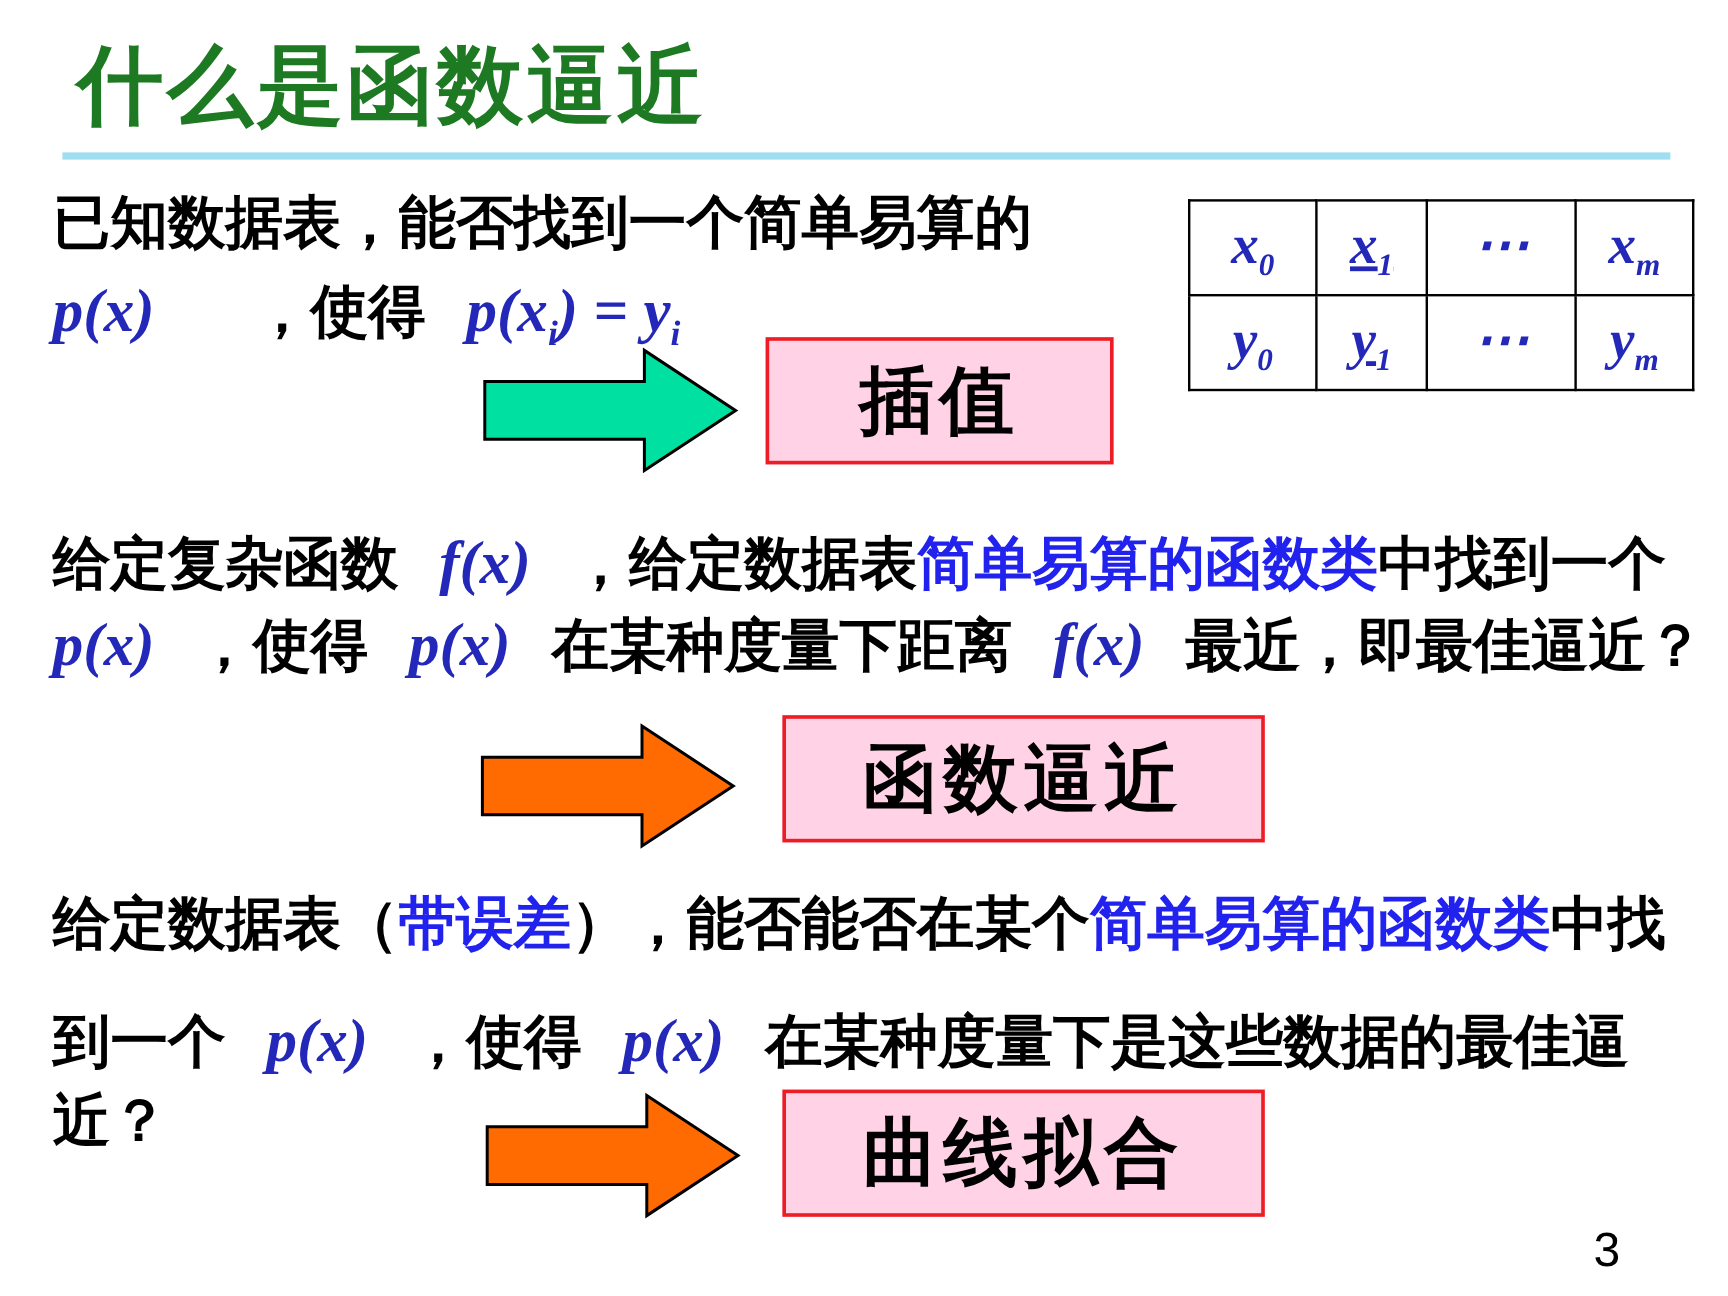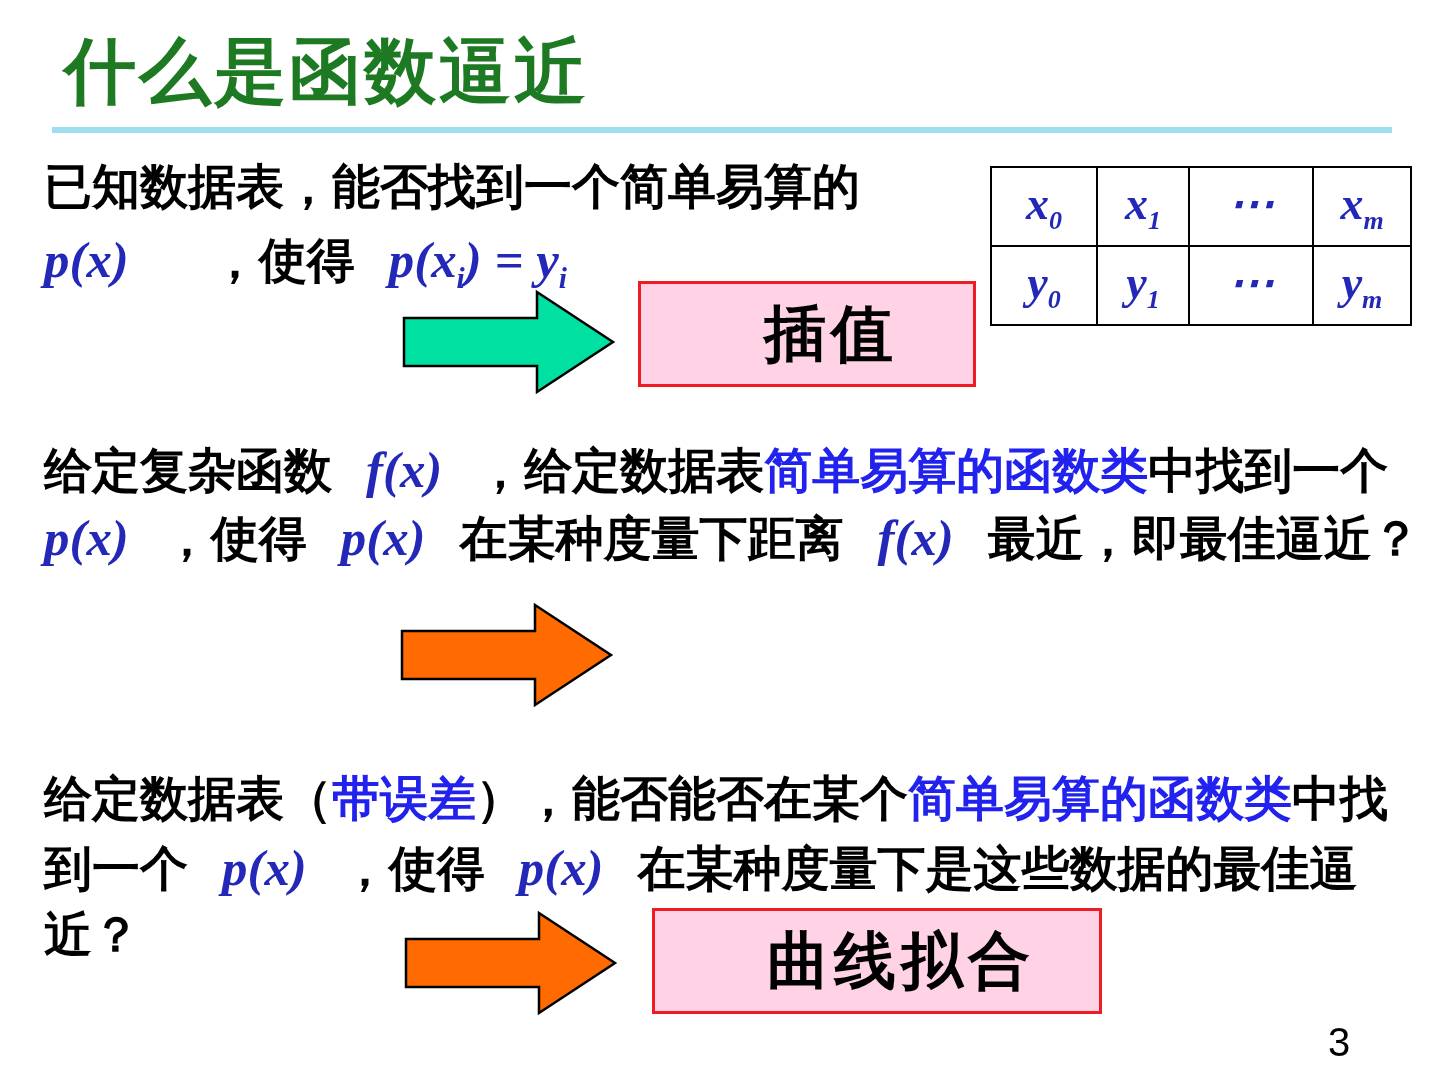--- a/index.html
+++ b/index.html
@@ -18,32 +18,32 @@
         color:var(--math-blue);margin:0 34px;font-size:1.06em;}
   .para .math:first-child{margin-left:0;}
   .math sub{font-size:0.58em;}
   .hl{color:var(--highlight-blue);}
 
   .data-table{position:absolute;left:990px;top:166px;border-collapse:collapse;}
   .data-table td{border:2.5px solid #000;text-align:center;vertical-align:middle;
                  height:77px;padding:0;
                  font-family:"Liberation Serif",serif;font-weight:bold;font-style:italic;
                  color:var(--math-blue);font-size:46px;}
-  .data-table td.c0{width:104px;} .data-table td.c1{width:90px;}
+  .data-table td.c0{width:104px;} .data-table td.c1{width:90px;text-decoration:underline;}
   .data-table td.c2{width:122px;} .data-table td.c3{width:96px;}
   .data-table sub{font-size:26px;}
 
   .arrow{position:absolute;}
   .arrow polygon{stroke:#000;stroke-width:2.5;stroke-linejoin:miter;}
   .green-arrow polygon{fill:var(--arrow-green);}
   .orange-arrow polygon{fill:var(--arrow-orange);}
 
   .pbox{position:absolute;background:var(--box-pink);border:3px solid var(--box-border-red);
         display:flex;align-items:center;justify-content:center;
-        font-size:62px;font-weight:bold;color:#000;letter-spacing:5px;white-space:nowrap;padding-left:48px;}
+        font-size:62px;font-weight:bold;color:#000;letter-spacing:5px;white-space:nowrap;}
 
   .page-number{position:absolute;left:1328px;top:1020px;font-size:40px;color:#000;}
 </style>
 </head>
 <body>
 
 <div class="slide">
 
   <h1 class="title">什么是函数逼近</h1>
   <div class="underline"></div>
@@ -82,22 +82,25 @@
   <div class="para" style="top:440px">
     <span>给定复杂函数</span><span class="math">f(x)</span><span>，给定数据表</span><span class="hl">简单易算的函数类</span><span>中找到一个</span>
   </div>
   <div class="para" style="top:508px">
     <span class="math">p(x)</span><span>，使得</span><span class="math">p(x)</span><span>在某种度量下距离</span><span class="math">f(x)</span><span>最近，即最佳逼近？</span>
   </div>
 
   <svg class="arrow orange-arrow" style="left:400px;top:602px;width:214px;height:106px" viewBox="0 0 214 106">
     <polygon points="2,29 135,29 135,3 211,53 135,103 135,77 2,77"></polygon>
   </svg>
+  <div class="pbox" style="left:652px;top:596px;width:396px;height:100px">
+    <span>函数逼近</span>
+  </div>
 
-  <div class="para" style="top:770px">
+  <div class="para" style="top:742px">
     <span>给定数据表（</span><span class="hl">带误差</span><span>），能否能否在某个</span><span class="hl">简单易算的函数类</span><span>中找</span>
   </div>
   <div class="para" style="top:838px">
     <span>到一个</span><span class="math">p(x)</span><span>，使得</span><span class="math">p(x)</span><span>在某种度量下是这些数据的最佳逼</span>
   </div>
   <div class="para" style="top:906px">
     <span>近？</span>
   </div>
 
   <svg class="arrow orange-arrow" style="left:404px;top:910px;width:214px;height:106px" viewBox="0 0 214 106">

